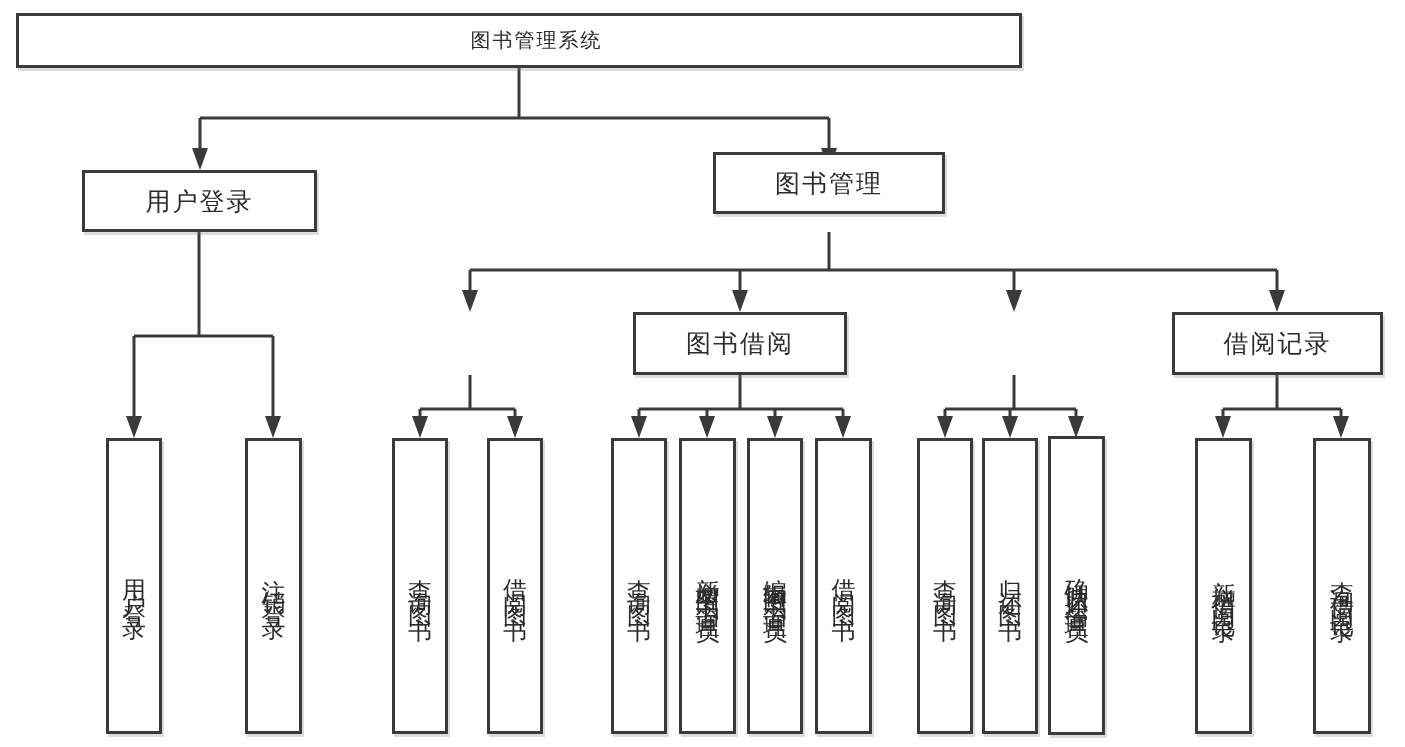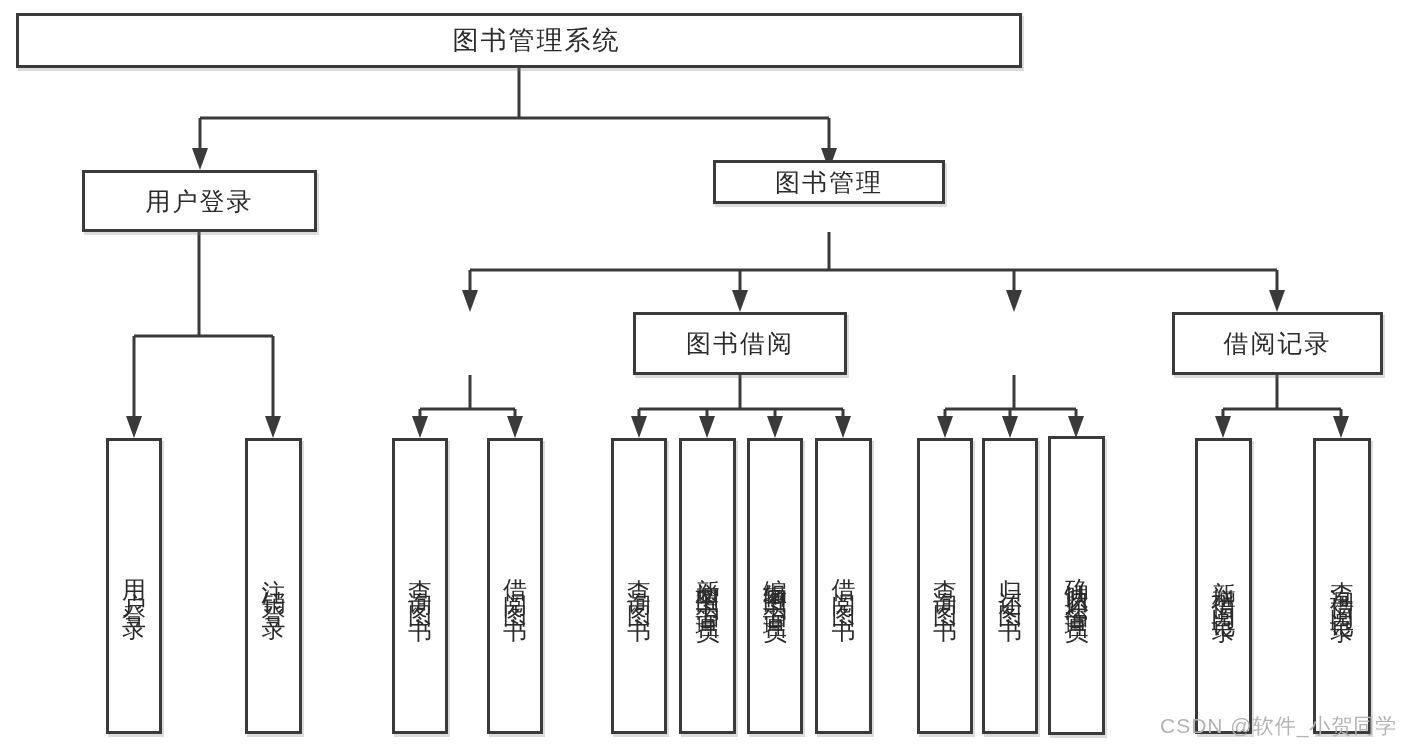--- a/index.html
+++ b/index.html
@@ -18,21 +18,21 @@
   svg.connectors path{stroke:var(--line);stroke-width:3;fill:none;}
   svg.connectors polygon{fill:var(--line);stroke:none;}
   .box{
     position:absolute;box-sizing:border-box;background:#fff;
     border:3px solid var(--line);
     box-shadow:2px 3px 0 rgba(130,130,130,0.28);
     display:flex;align-items:center;justify-content:center;
     color:var(--text);
   }
   .hbox{font-size:25px;letter-spacing:2px;white-space:nowrap;}
-  .hbox.root{font-size:26px;padding-left:35px;}
+  .hbox.root{font-size:20px;padding-left:35px;}
   .vbox{
     writing-mode:vertical-rl;text-orientation:mixed;
     font-size:24px;letter-spacing:13px;line-height:1;
   }
   .vbox.med{letter-spacing:8px;}
   .vbox.long{letter-spacing:6px;}
   .watermark{
     position:absolute;left:1160px;top:712px;
     color:var(--wm);font-size:21px;letter-spacing:1px;white-space:nowrap;z-index:5;
   }
@@ -72,21 +72,21 @@
     <polygon points="937,416 953,416 945,438"></polygon>
     <polygon points="1002,416 1018,416 1010,438"></polygon>
     <polygon points="1068,416 1084,416 1076,438"></polygon>
     <polygon points="1215,416 1231,416 1223,438"></polygon>
     <polygon points="1333,416 1349,416 1341,438"></polygon>
   </svg>
 
   <div class="box hbox root" style="left:16px;top:13px;width:1006px;height:55px">图书管理系统</div>
 
   <div class="box hbox" style="left:82px;top:170px;width:235px;height:62px">用户登录</div>
-  <div class="box hbox" style="left:713px;top:160px;width:232px;height:44px">图书管理</div>
+  <div class="box hbox" style="left:713px;top:152px;width:232px;height:62px">图书管理</div>
 
   <div class="box hbox" style="left:633px;top:312px;width:214px;height:63px">图书借阅</div>
   <div class="box hbox" style="left:1172px;top:312px;width:211px;height:63px">借阅记录</div>
 
   <div class="box vbox" style="left:106px;top:438px;width:56px;height:296px">用户登录</div>
   <div class="box vbox" style="left:245px;top:438px;width:57px;height:296px">注销登录</div>
 
   <div class="box vbox" style="left:392px;top:438px;width:56px;height:296px">查询图书</div>
   <div class="box vbox" style="left:487px;top:438px;width:56px;height:296px">借阅图书</div>
 
@@ -95,15 +95,14 @@
   <div class="box vbox long" style="left:747px;top:438px;width:56px;height:296px">编辑图书（管理员）</div>
   <div class="box vbox" style="left:815px;top:438px;width:57px;height:296px">借阅图书</div>
 
   <div class="box vbox" style="left:917px;top:438px;width:56px;height:296px">查询图书</div>
   <div class="box vbox" style="left:982px;top:438px;width:56px;height:296px">归还图书</div>
   <div class="box vbox long" style="left:1048px;top:436px;width:57px;height:299px">确认归还（管理员）</div>
 
   <div class="box vbox med" style="left:1195px;top:438px;width:57px;height:296px">新增借阅记录</div>
   <div class="box vbox med" style="left:1313px;top:438px;width:58px;height:296px">查询借阅记录</div>
 
-  <div class="watermark">CSDN @软件_小贺同学</div>
 
 </div>
 
 </body></html>

